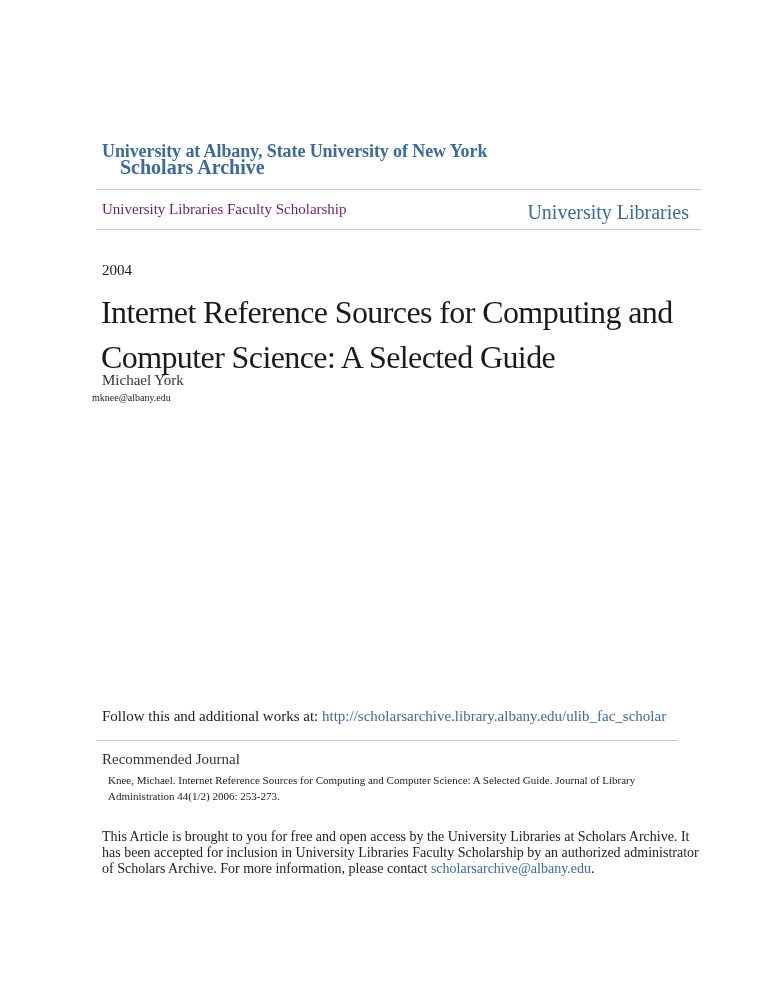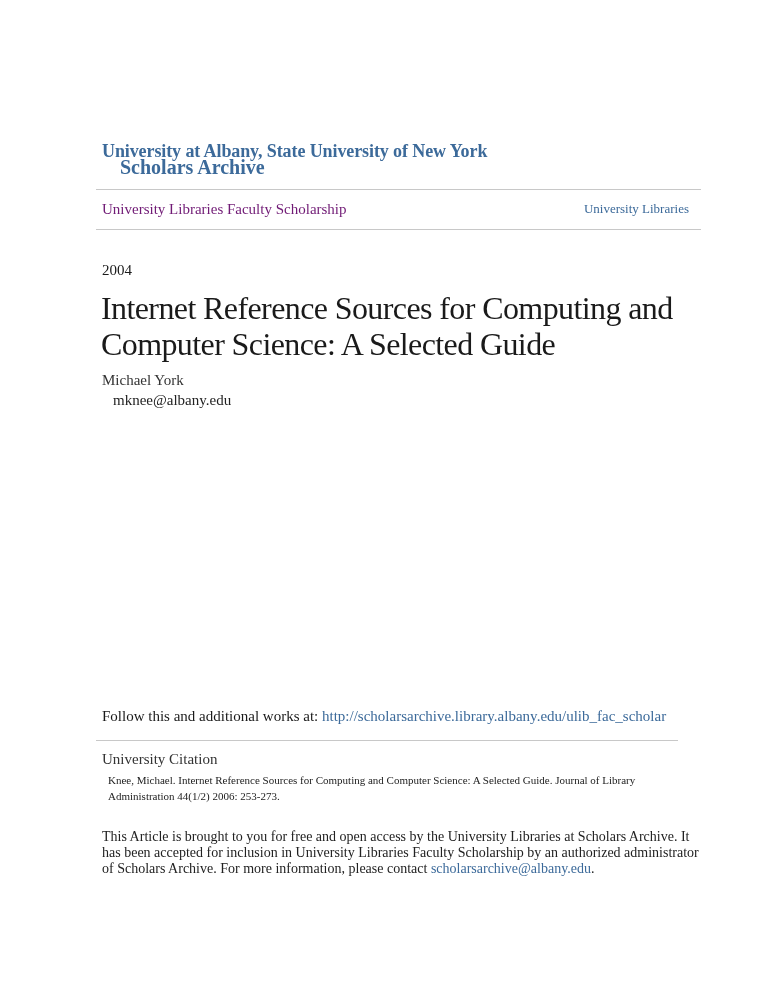--- a/index.html
+++ b/index.html
@@ -3,25 +3,25 @@
   <meta charset="utf-8">
   <style>
     html, body { margin: 0; padding: 0; background: #ffffff; }
     body { width: 768px; height: 994px; position: relative; overflow: hidden;
            font-family: "Liberation Serif", "DejaVu Serif", serif; color: #1a1a1a; }
     .abs { position: absolute; }
     .institution { left: 102px; top: 141px; font-size: 18px; font-weight: bold; color: #3c6a9a; letter-spacing: -0.1px; }
     .archive { left: 120px; top: 156px; font-size: 20px; font-weight: bold; color: #3c6a9a; }
     .hr { position: absolute; height: 1px; background: #c8c8c8; }
     .nav-left { left: 102px; top: 201px; font-size: 15px; color: #701a75; text-decoration: none; }
-    .nav-right { right: 79px; top: 201px; font-size: 13px; color: #3c6a9a; text-decoration: none; }
+    .nav-right { right: 79px; top: 201px; font-size: 20px; color: #3c6a9a; text-decoration: none; }
     .year { left: 102px; top: 262px; font-size: 15px; }
-    .title { left: 101px; top: 290px; font-size: 32px; line-height: 36px; letter-spacing: -0.6px; width: 600px; }
+    .title { left: 101px; top: 290px; font-size: 32px; line-height: 45px; letter-spacing: -0.6px; width: 600px; }
     .author { left: 102px; top: 372px; font-size: 15px; color: #333; }
-    .email { left: 113px; top: 392px; font-size: 15px; color: #222; }
+    .email { left: 92px; top: 392px; font-size: 10px; color: #222; }
     .follow { left: 102px; top: 708px; font-size: 15px; }
     .follow a { color: #3c6a9a; text-decoration: none; margin-top: 16px; }
     .rec-head { left: 102px; top: 751px; font-size: 15px; color: #333; }
     .citation { left: 108px; top: 772px; font-size: 11px; line-height: 16px; width: 560px; color: #222; }
     .notice { left: 102px; top: 829px; font-size: 14px; line-height: 16px; width: 600px; color: #222; }
     .notice a { color: #3c6a9a; text-decoration: none; }
   </style>
 </head>
 <body>
 
@@ -37,18 +37,18 @@
 <div class="abs title">Internet Reference Sources for Computing and Computer Science: A Selected Guide</div>
 <div class="abs author">Michael York</div>
 <div class="abs email">mknee@albany.edu</div>
 
 <div class="abs follow">
   <span>Follow this and additional works at: </span><a href="#">http://scholarsarchive.library.albany.edu/ulib_fac_scholar</a>
 </div>
 
 <div class="hr" style="left:96px; top:740px; width:582px;"></div>
 
-<div class="abs rec-head">University Citation</div>
+<div class="abs rec-head">Recommended Journal</div>
 <div class="abs citation">Knee, Michael. Internet Reference Sources for Computing and Computer Science: A Selected Guide. Journal of Library Administration 44(1/2) 2006: 253-273.</div>
 
 <div class="abs notice">
   <span>This Article is brought to you for free and open access by the University Libraries at Scholars Archive. It has been accepted for inclusion in University Libraries Faculty Scholarship by an authorized administrator of Scholars Archive. For more information, please contact </span><a href="#">scholarsarchive@albany.edu</a><span>.</span>
 </div>
 
 </body></html>

